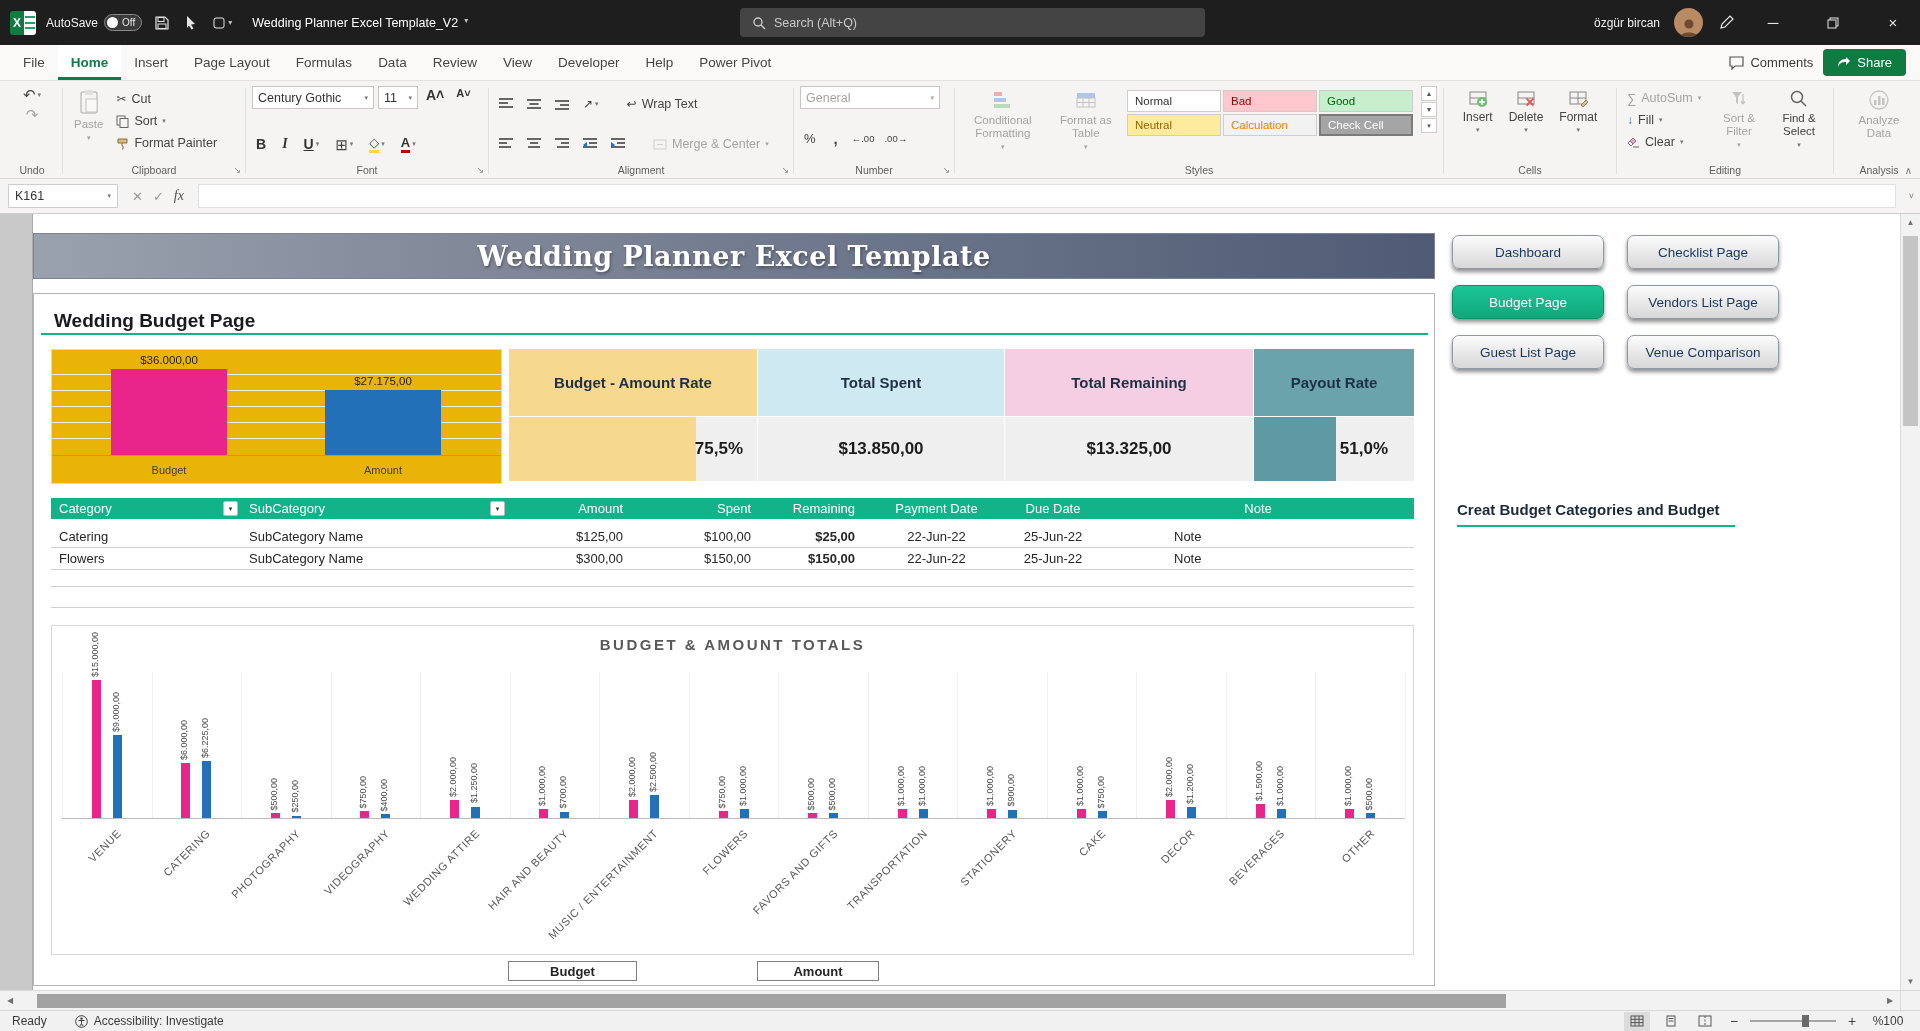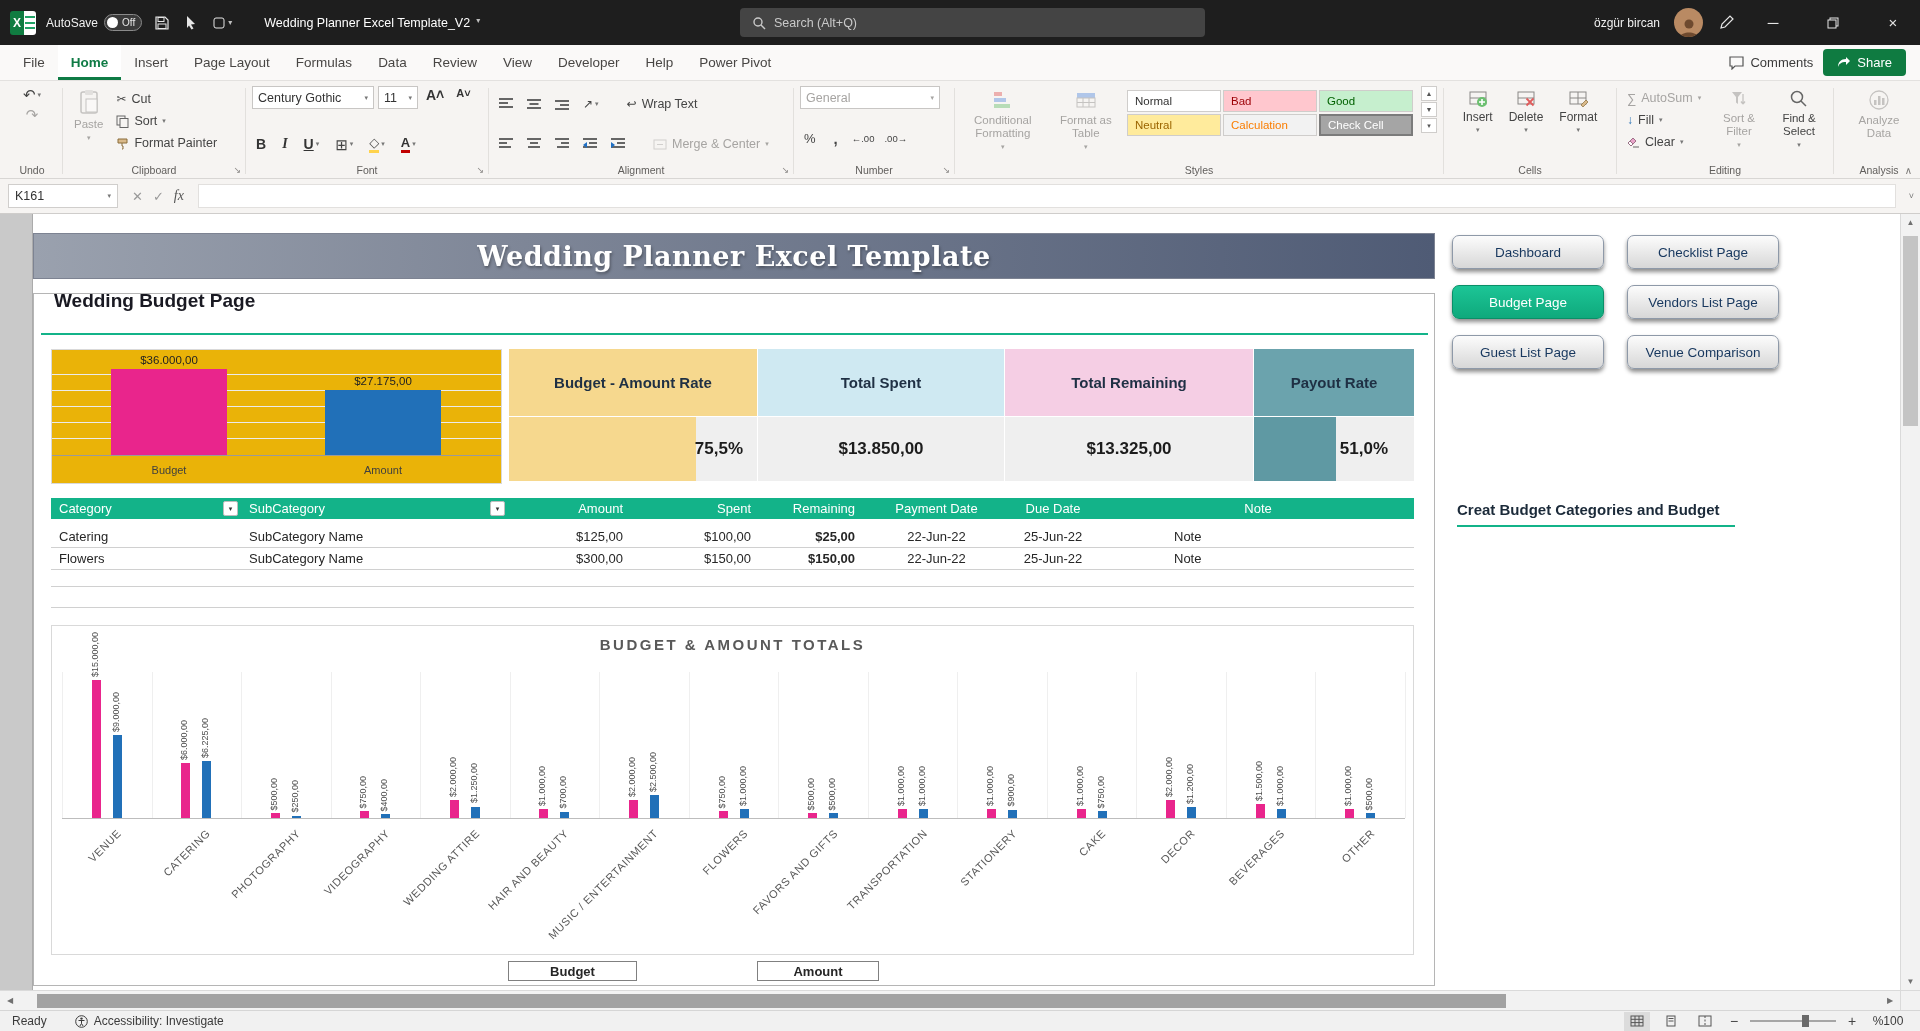--- a/index.html
+++ b/index.html
@@ -9,21 +9,21 @@
   
   .titlebar{position:absolute;top:0;left:0;width:1920px;height:45px;background:#1e1e1e;color:#fff;display:flex;align-items:center;gap:10px;padding:0 10px;}
   .xlogo{width:26px;height:24px;display:flex;border-radius:3px;overflow:hidden;flex:none;}
   .xlogo .xl{width:14px;background:#107c41;color:#fff;font-weight:bold;font-size:12px;display:flex;align-items:center;justify-content:center;}
   .xlogo .xr{flex:1;background:#fff;display:flex;flex-direction:column;justify-content:space-evenly;padding:2px 1px;}
   .xlogo .xr i{display:block;height:2px;background:#21a366;}
   .autosave{display:flex;align-items:center;gap:6px;font-size:12px;color:#f0f0f0;}
   .toggle{display:flex;align-items:center;gap:4px;background:#3a3a3a;border:1px solid #8a8a8a;border-radius:9px;height:17px;padding:0 6px 0 2px;font-size:10px;color:#e8e8e8;}
   .knob{width:11px;height:11px;border-radius:50%;background:#fff;}
   .qat-btn{background:none;border:none;color:#e6e6e6;display:flex;align-items:center;gap:2px;cursor:default;padding:2px;}
-  .doc-title{display:flex;align-items:flex-start;gap:6px;font-size:12.5px;color:#fff;margin-left:20px;}
+  .doc-title{display:flex;align-items:flex-start;gap:6px;font-size:12.5px;color:#fff;margin-left:8px;}
   .chev{font-size:8px;color:#bfbfbf;}
   .searchbox{position:absolute;left:740px;top:8px;width:465px;height:29px;background:#444;border-radius:4px;display:flex;align-items:center;gap:8px;padding:0 12px;font-size:12.5px;color:#c9c9c9;}
   .tb-right{position:absolute;right:0;top:0;height:45px;display:flex;align-items:center;gap:14px;padding-right:4px;}
   .username{font-size:12px;color:#f0f0f0;}
   .avatar{width:29px;height:29px;border-radius:50%;background:#b98a63;overflow:hidden;display:flex;align-items:flex-end;justify-content:center;}
   .winbtn{width:46px;height:45px;display:flex;align-items:center;justify-content:center;color:#e6e6e6;font-size:15px;background:none;border:none;}
 
   
   .tabrow{position:absolute;top:45px;left:0;width:1920px;height:36px;background:#faf9f8;border-bottom:1px solid #e3e1df;display:flex;align-items:stretch;padding-left:10px;}
   .rtab{display:flex;align-items:center;padding:0 13px;font-size:13.5px;color:#484644;}
@@ -77,21 +77,21 @@
 
   
   .workspace{position:absolute;top:214px;left:0;width:1920px;height:776px;background:#fff;overflow:hidden;}
   .left-margin{position:absolute;left:0;top:0;width:33px;height:100%;background:#c9c9c9;border-right:1px solid #ababab;}
   .banner{position:absolute;left:33px;top:19px;width:1402px;height:46px;background:linear-gradient(90deg,#9aa1ae 0%,#7e8697 35%,#4f5b75 100%);display:flex;align-items:center;justify-content:center;border:1px solid #7d8392;}
   .banner span{font-family:"DejaVu Serif",serif;font-weight:bold;font-size:27px;color:#fff;letter-spacing:.5px;text-shadow:1px 2px 3px rgba(0,0,0,.35);}
   .navbtn{position:absolute;width:152px;height:34px;border-radius:7px;display:flex;align-items:center;justify-content:center;font-size:13.5px;color:#17375e;background:linear-gradient(#fcfcfc,#d7d7d7);border:1px solid #8e99a8;box-shadow:0 3px 4px rgba(0,0,0,.45);}
   .navbtn.active{background:linear-gradient(#1cc596,#0fa97c);color:#fff;border-color:#0a8f68;}
   .n1{left:1452px;top:21px}.n2{left:1627px;top:21px}.n3{left:1452px;top:71px}.n4{left:1627px;top:71px}.n5{left:1452px;top:121px}.n6{left:1627px;top:121px}
   .content-box{position:absolute;left:33px;top:79px;width:1402px;height:693px;background:#fff;border:1px solid #b5b5b5;}
-  .page-title{position:absolute;left:54px;top:76px;font-size:19px;font-weight:bold;color:#191922;}
+  .page-title{position:absolute;left:54px;top:96px;font-size:19px;font-weight:bold;color:#191922;}
   .title-rule{position:absolute;left:41px;top:119px;width:1387px;height:2px;background:#13b389;}
 
   
   .mini-chart{position:absolute;left:51px;top:135px;width:451px;height:135px;background:#eab308;border:1px solid #d9d9d9;}
   .mini-plot{position:absolute;left:0;top:10px;width:100%;height:96px;border-bottom:1px solid #9a9a9a;}
   .mini-grid{position:absolute;left:0;right:0;height:1px;background:#ebebeb;}
   .mini-bar{position:absolute;bottom:0;}
   .mini-val{position:absolute;text-align:center;font-size:11.5px;color:#222;}
   .mini-cats{position:absolute;top:114px;left:0;width:100%;height:18px;}
   .mini-cat{position:absolute;top:0;text-align:center;font-size:11px;color:#3f3f3f;}

